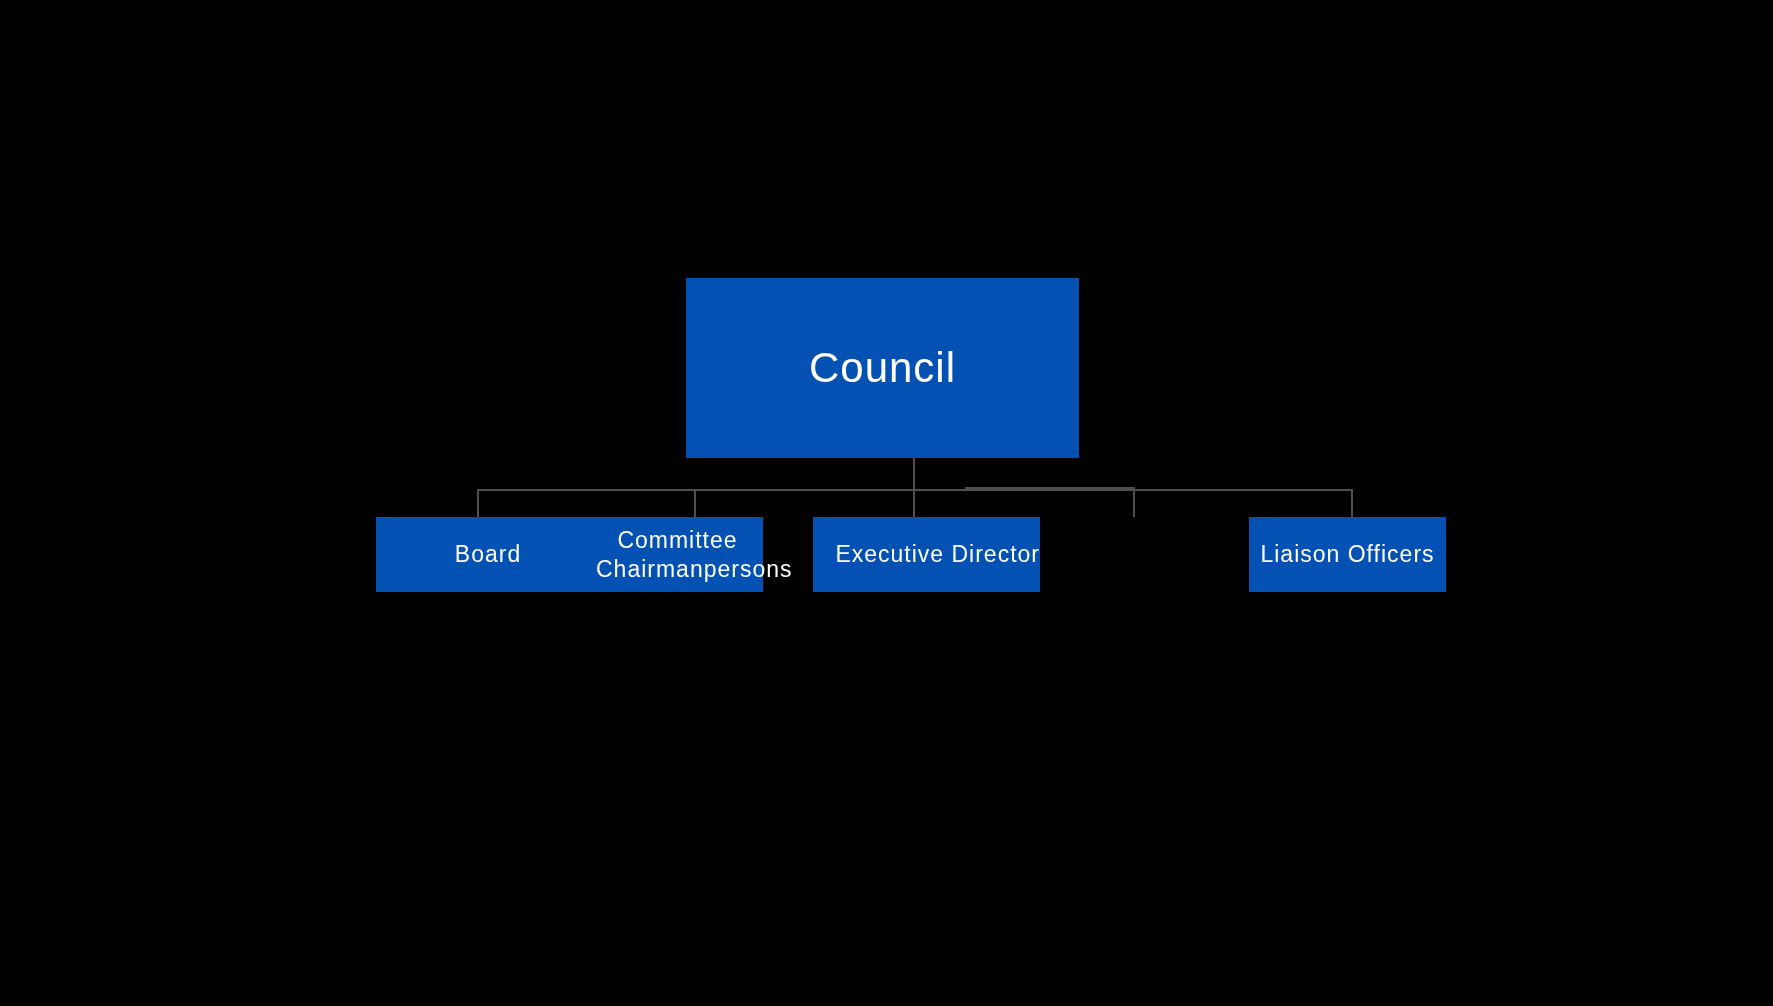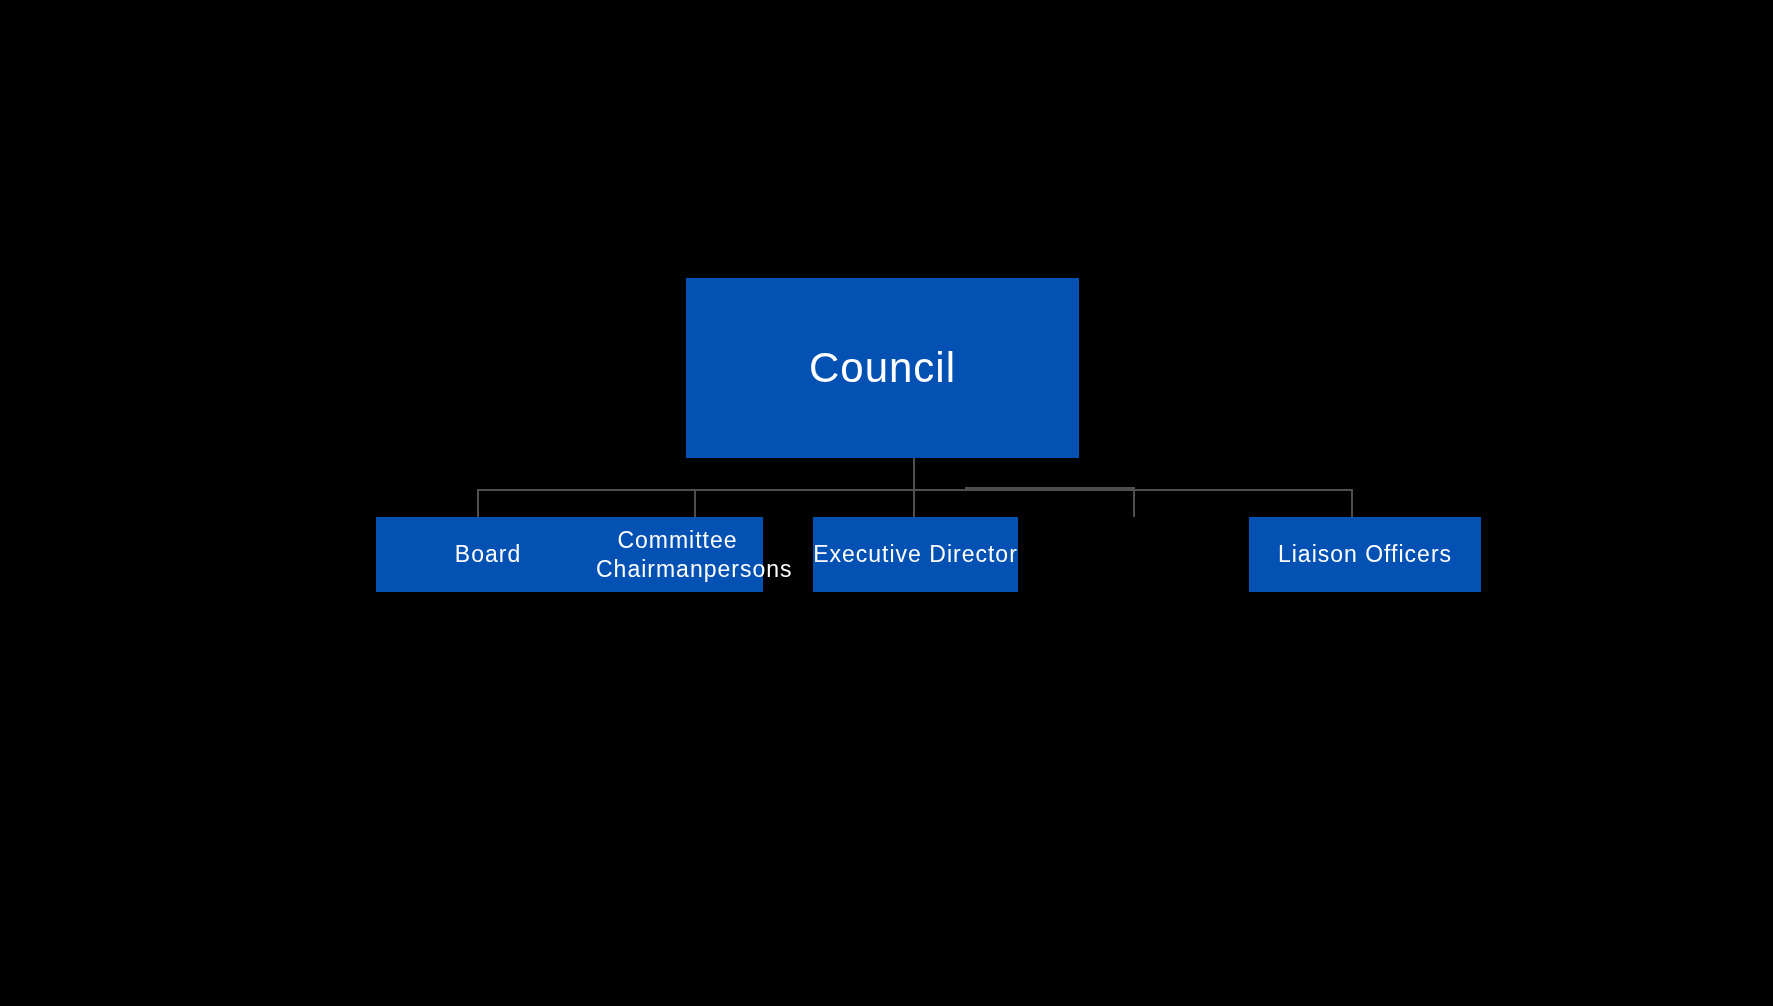--- a/index.html
+++ b/index.html
@@ -39,23 +39,23 @@
   }
   .node-child {
     top: 517px; height: 75px;
     font-size: 23px;
     font-weight: 400;
     letter-spacing: 1px;
     line-height: 1.25;
   }
   .node-board     { left: 376px;  width: 224px; }
   .node-committee { left: 592px;  width: 171px; padding: 15px 4px; }
-  .node-exec      { left: 813px;  width: 205px; }
+  .node-exec      { left: 813px;  width: 227px; text-align: right; }
   .node-editors   { left: 1031px; width: 207px; }
-  .node-liaison   { left: 1249px; width: 232px; }
+  .node-liaison   { left: 1249px; width: 197px; }
 
   .conn {
     position: absolute;
     background: var(--connector, #4f4f4f);
   }
   .conn-council-drop   { left: 913px;  top: 458px; width: 2px;   height: 59px; }
   .conn-rail           { left: 477px;  top: 489px; width: 876px; height: 2px; }
   .conn-rail-jog       { left: 965px;  top: 487px; width: 170px; height: 2px; }
   .conn-drop-board     { left: 477px;  top: 490px; width: 2px;   height: 27px; }
   .conn-drop-committee { left: 694px;  top: 490px; width: 2px;   height: 27px; }

